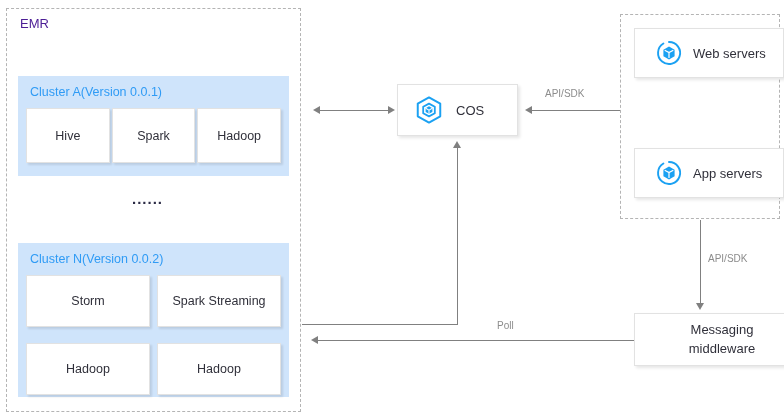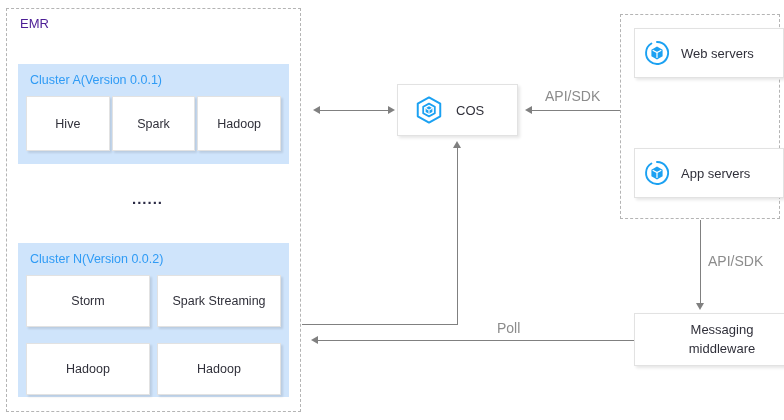--- a/index.html
+++ b/index.html
@@ -36,21 +36,21 @@
     white-space: nowrap;
   }
   #emr-title { left: 20px; top: 16px; }
 
   
   .cluster {
     position: absolute;
     background: #cfe4fb;
     box-sizing: border-box;
   }
-  #cluster-a { left: 18px; top: 64px; width: 271px; height: 100px; }
+  #cluster-a { left: 18px; top: 76px; width: 271px; height: 100px; }
   #cluster-n { left: 18px; top: 243px; width: 271px; height: 154px; }
 
   .cluster-label {
     position: absolute;
     left: 12px;
     top: 9px;
     font-size: 12.5px;
     color: #2f9bf5;
     white-space: nowrap;
   }
@@ -116,21 +116,21 @@
     white-space: nowrap;
   }
   #cos-node {
     left: 397px; top: 84px; width: 121px; height: 52px;
     justify-content: flex-start;
     padding-left: 16px;
     gap: 12px;
   }
   .server-node {
     left: 634px; width: 150px; height: 50px;
-    padding-left: 8px;
+    padding-left: 20px;
     gap: 10px;
   }
   #web-server  { top: 28px; }
   #game-server { top: 90px; }
   #app-server  { top: 148px; }
 
   #middleware-node {
     left: 634px; top: 313px; width: 176px; height: 53px;
     justify-content: center;
     text-align: center;
@@ -176,21 +176,21 @@
     border-bottom: 7px solid #808080;
   }
   .arrow-down {
     border-left: 4.5px solid transparent;
     border-right: 4.5px solid transparent;
     border-top: 7px solid #808080;
   }
 
   .edge-label {
     position: absolute;
-    font-size: 14px;
+    font-size: 10px;
     color: #8c8c8c;
     white-space: nowrap;
   }
 </style>
 </head>
 <body>
 
 <div id="canvas">
 
   <div class="dashed-box" id="emr-box"></div>

